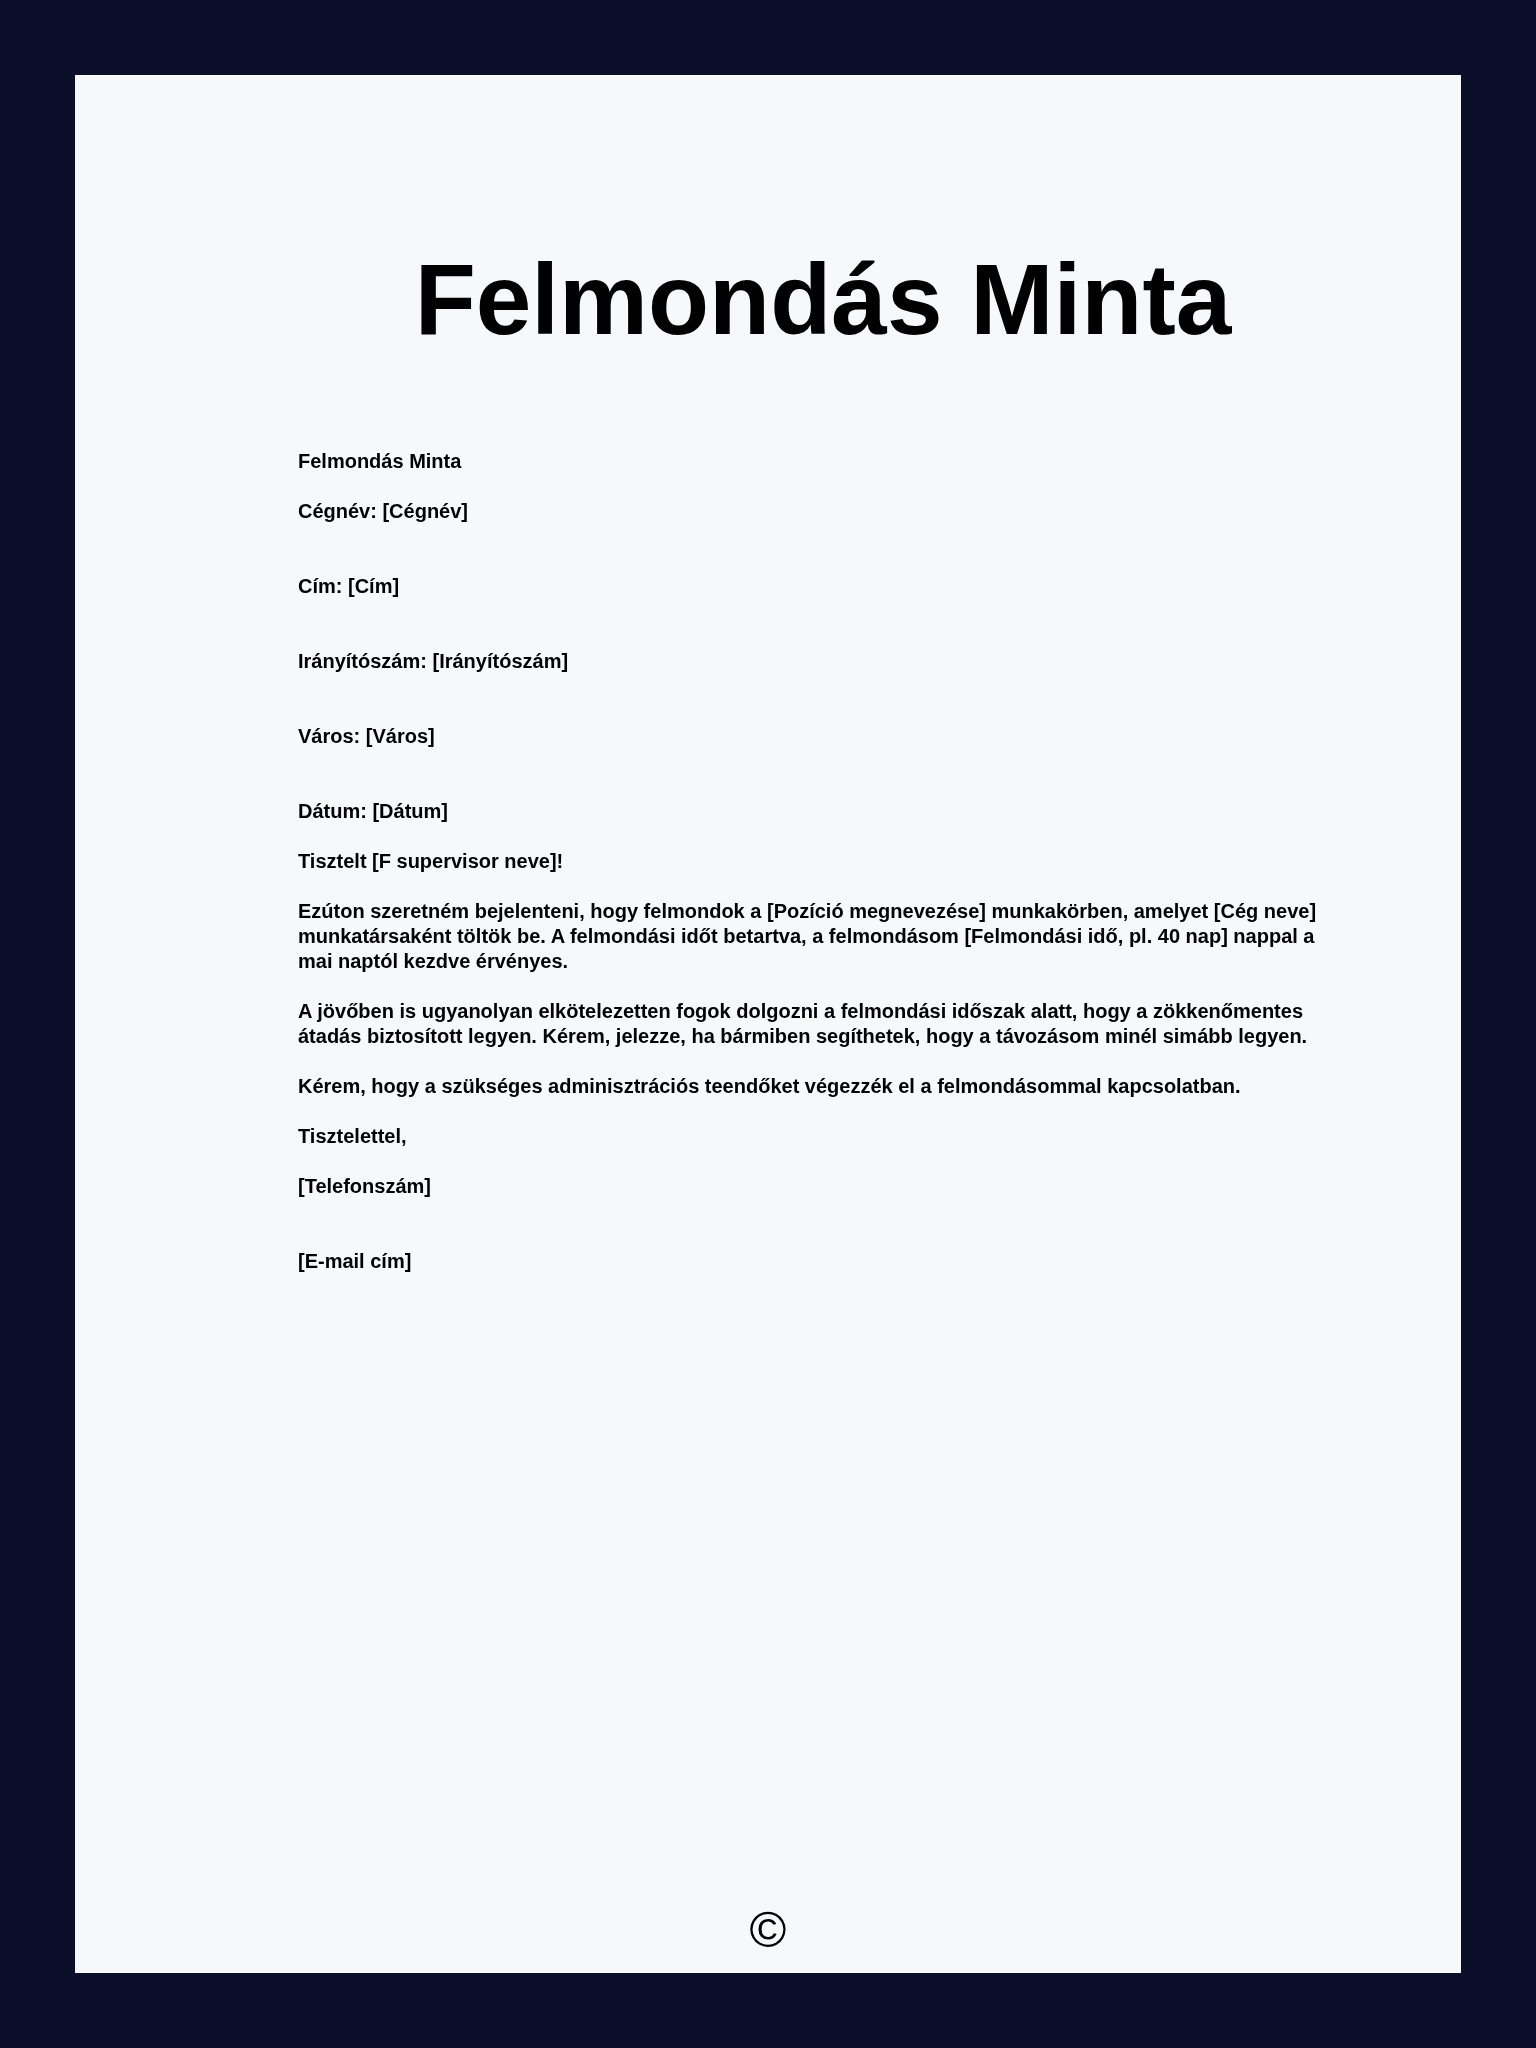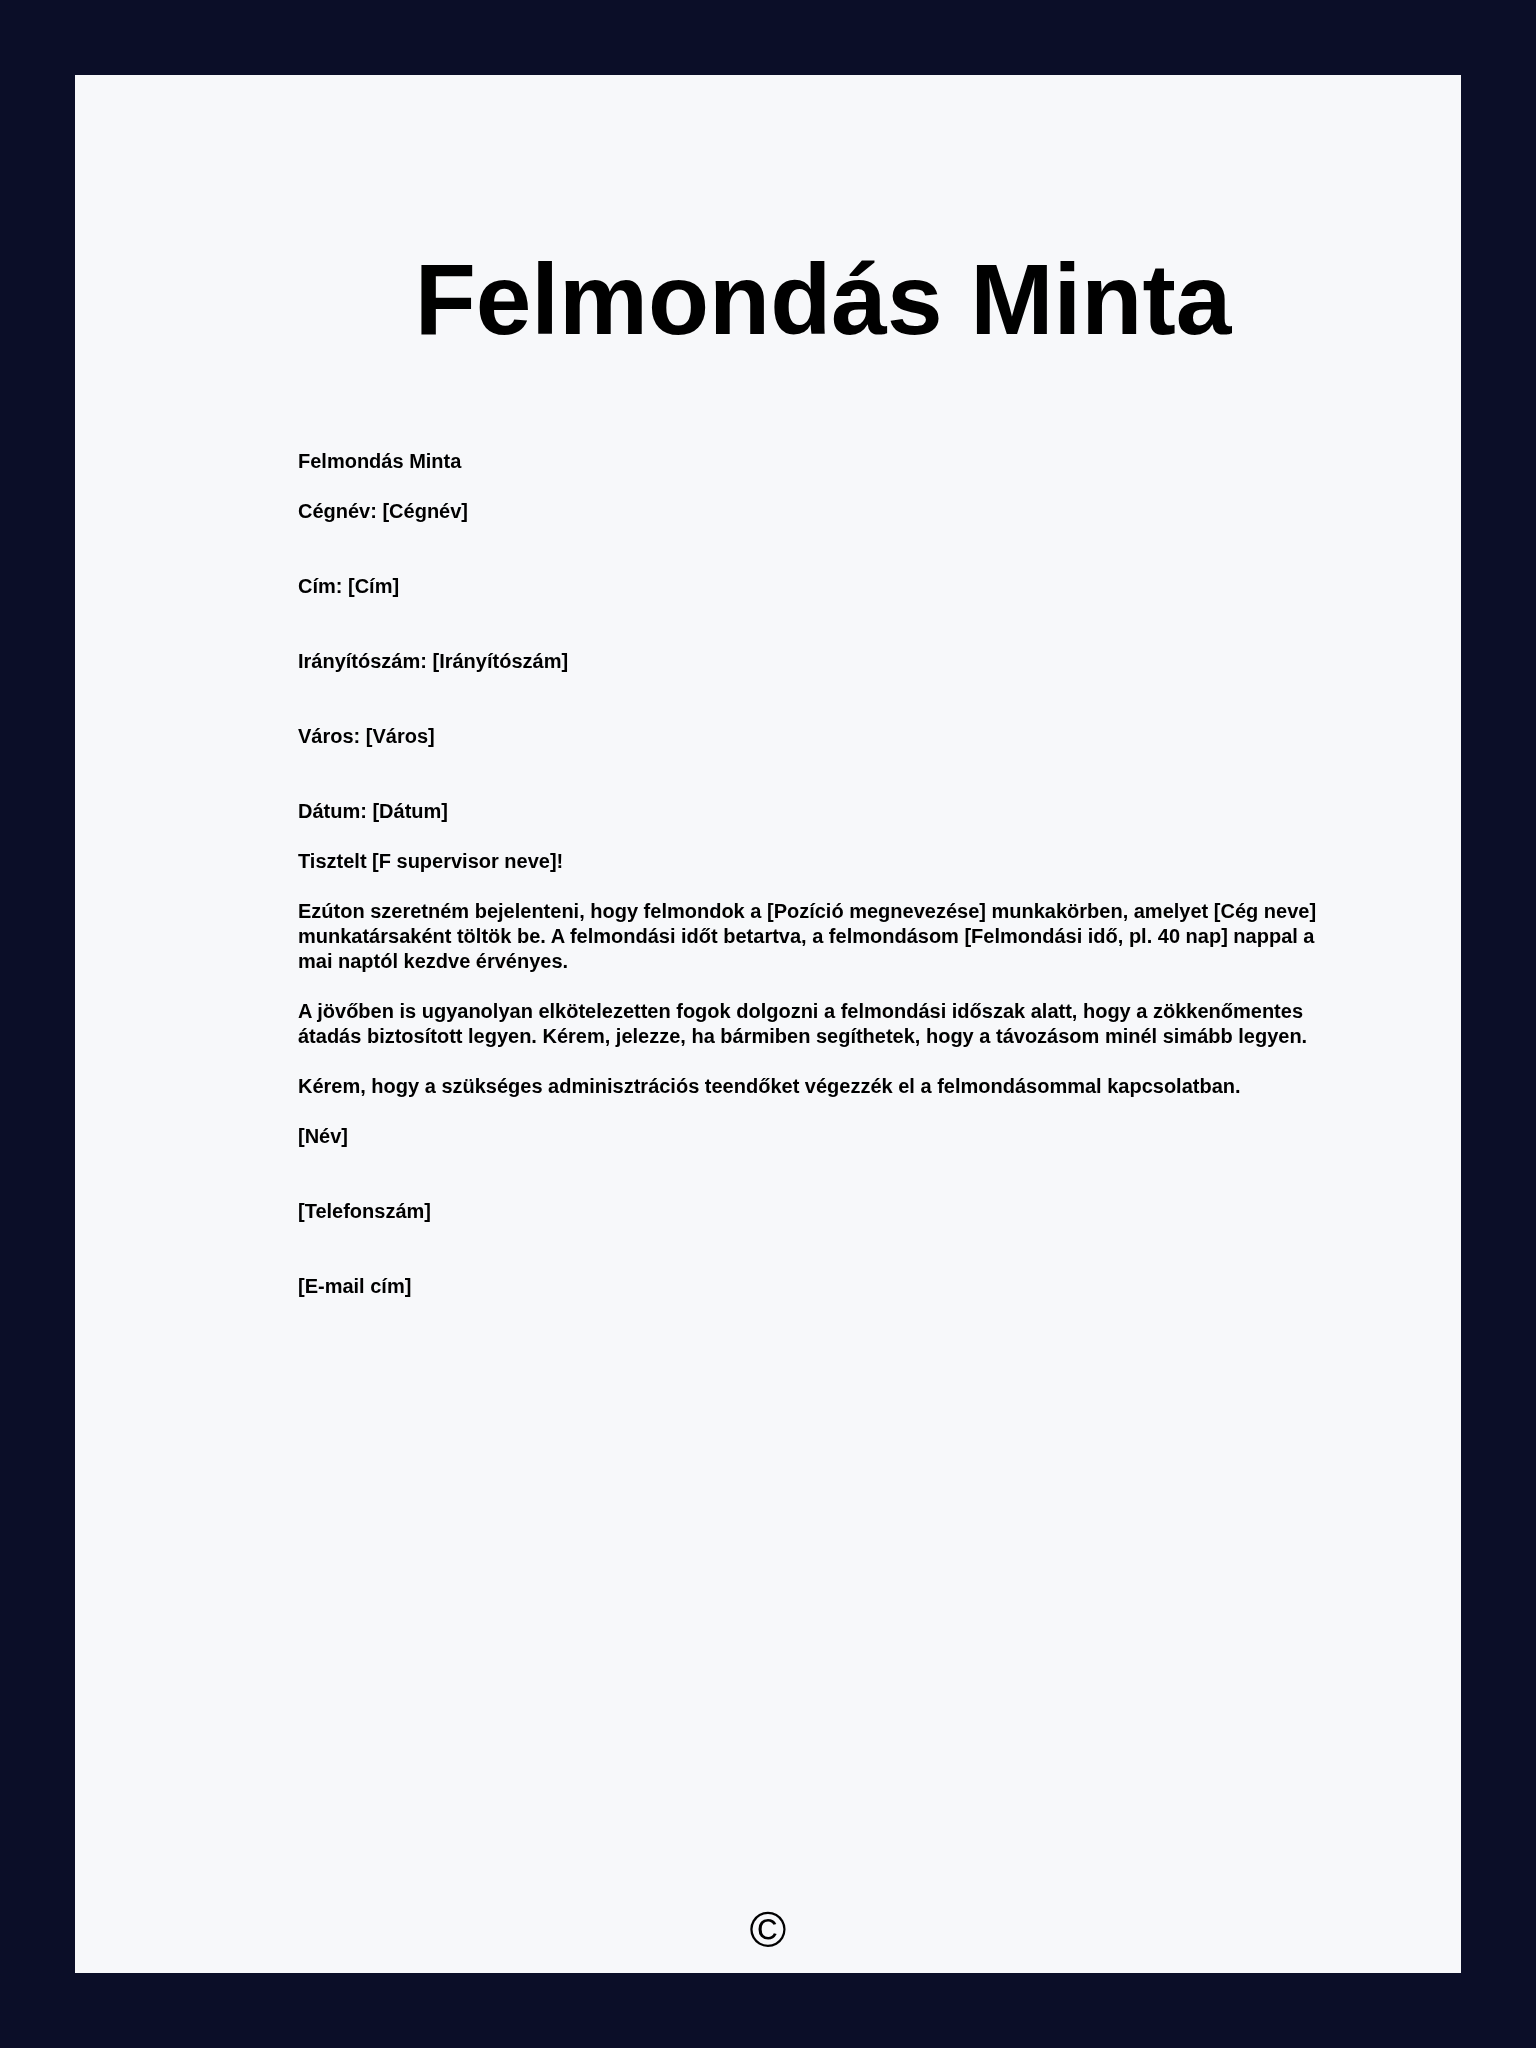--- a/index.html
+++ b/index.html
@@ -83,21 +83,21 @@
       <p class="line">Felmondás Minta</p>
           <p class="line gap-wide">Cégnév: [Cégnév]</p>
           <p class="line gap-wide">Cím: [Cím]</p>
           <p class="line gap-wide">Irányítószám: [Irányítószám]</p>
           <p class="line gap-wide">Város: [Város]</p>
           <p class="line">Dátum: [Dátum]</p>
           <p class="line">Tisztelt [F supervisor neve]!</p>
           <p class="line">Ezúton szeretném bejelenteni, hogy felmondok a [Pozíció megnevezése] munkakörben, amelyet [Cég neve] munkatársaként töltök be. A felmondási időt betartva, a felmondásom [Felmondási idő, pl. 40 nap] nappal a mai naptól kezdve érvényes.</p>
           <p class="line">A jövőben is ugyanolyan elkötelezetten fogok dolgozni a felmondási időszak alatt, hogy a zökkenőmentes átadás biztosított legyen. Kérem, jelezze, ha bármiben segíthetek, hogy a távozásom minél simább legyen.</p>
           <p class="line">Kérem, hogy a szükséges adminisztrációs teendőket végezzék el a felmondásommal kapcsolatban.</p>
-          <p class="line gap-wide">[Név]</p>
+          <p class="line">Tisztelettel,</p>
           <p class="line gap-wide">[Telefonszám]</p>
           <p class="line">[E-mail cím]</p>
         </div>
     </div>
     <div class="footer">
       <span class="copyright">©</span>
     </div>
   </div>
 </div>
 

